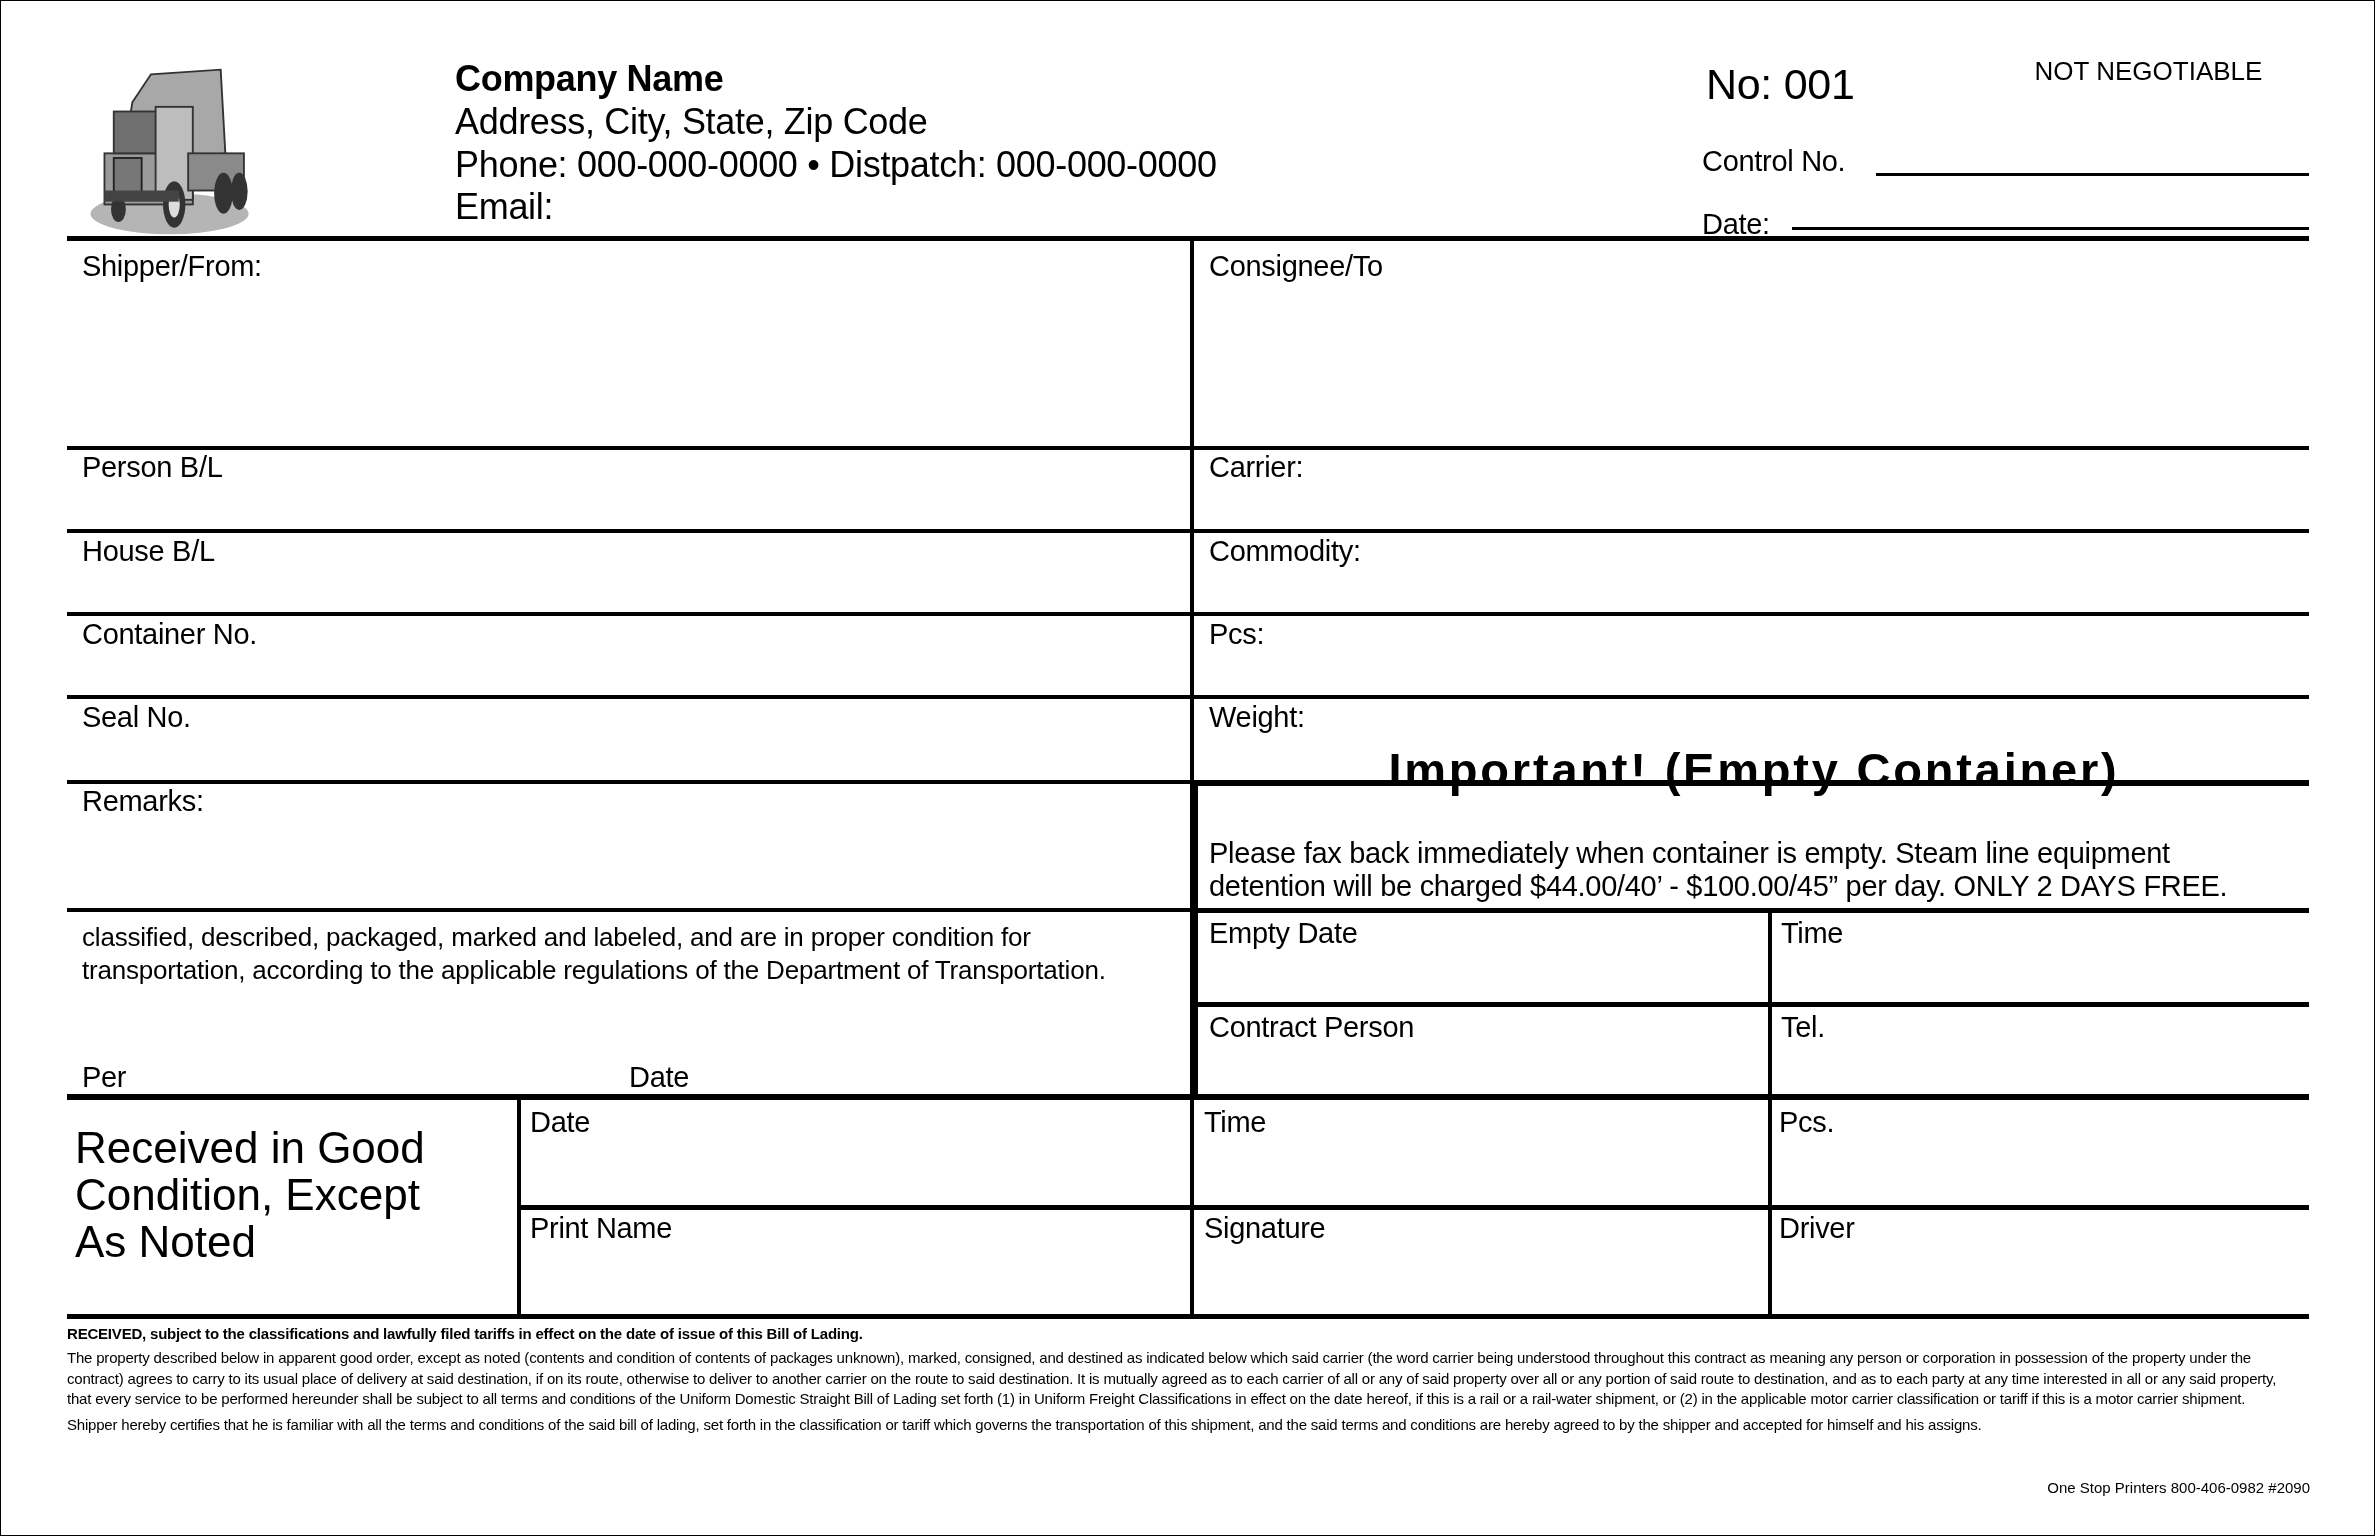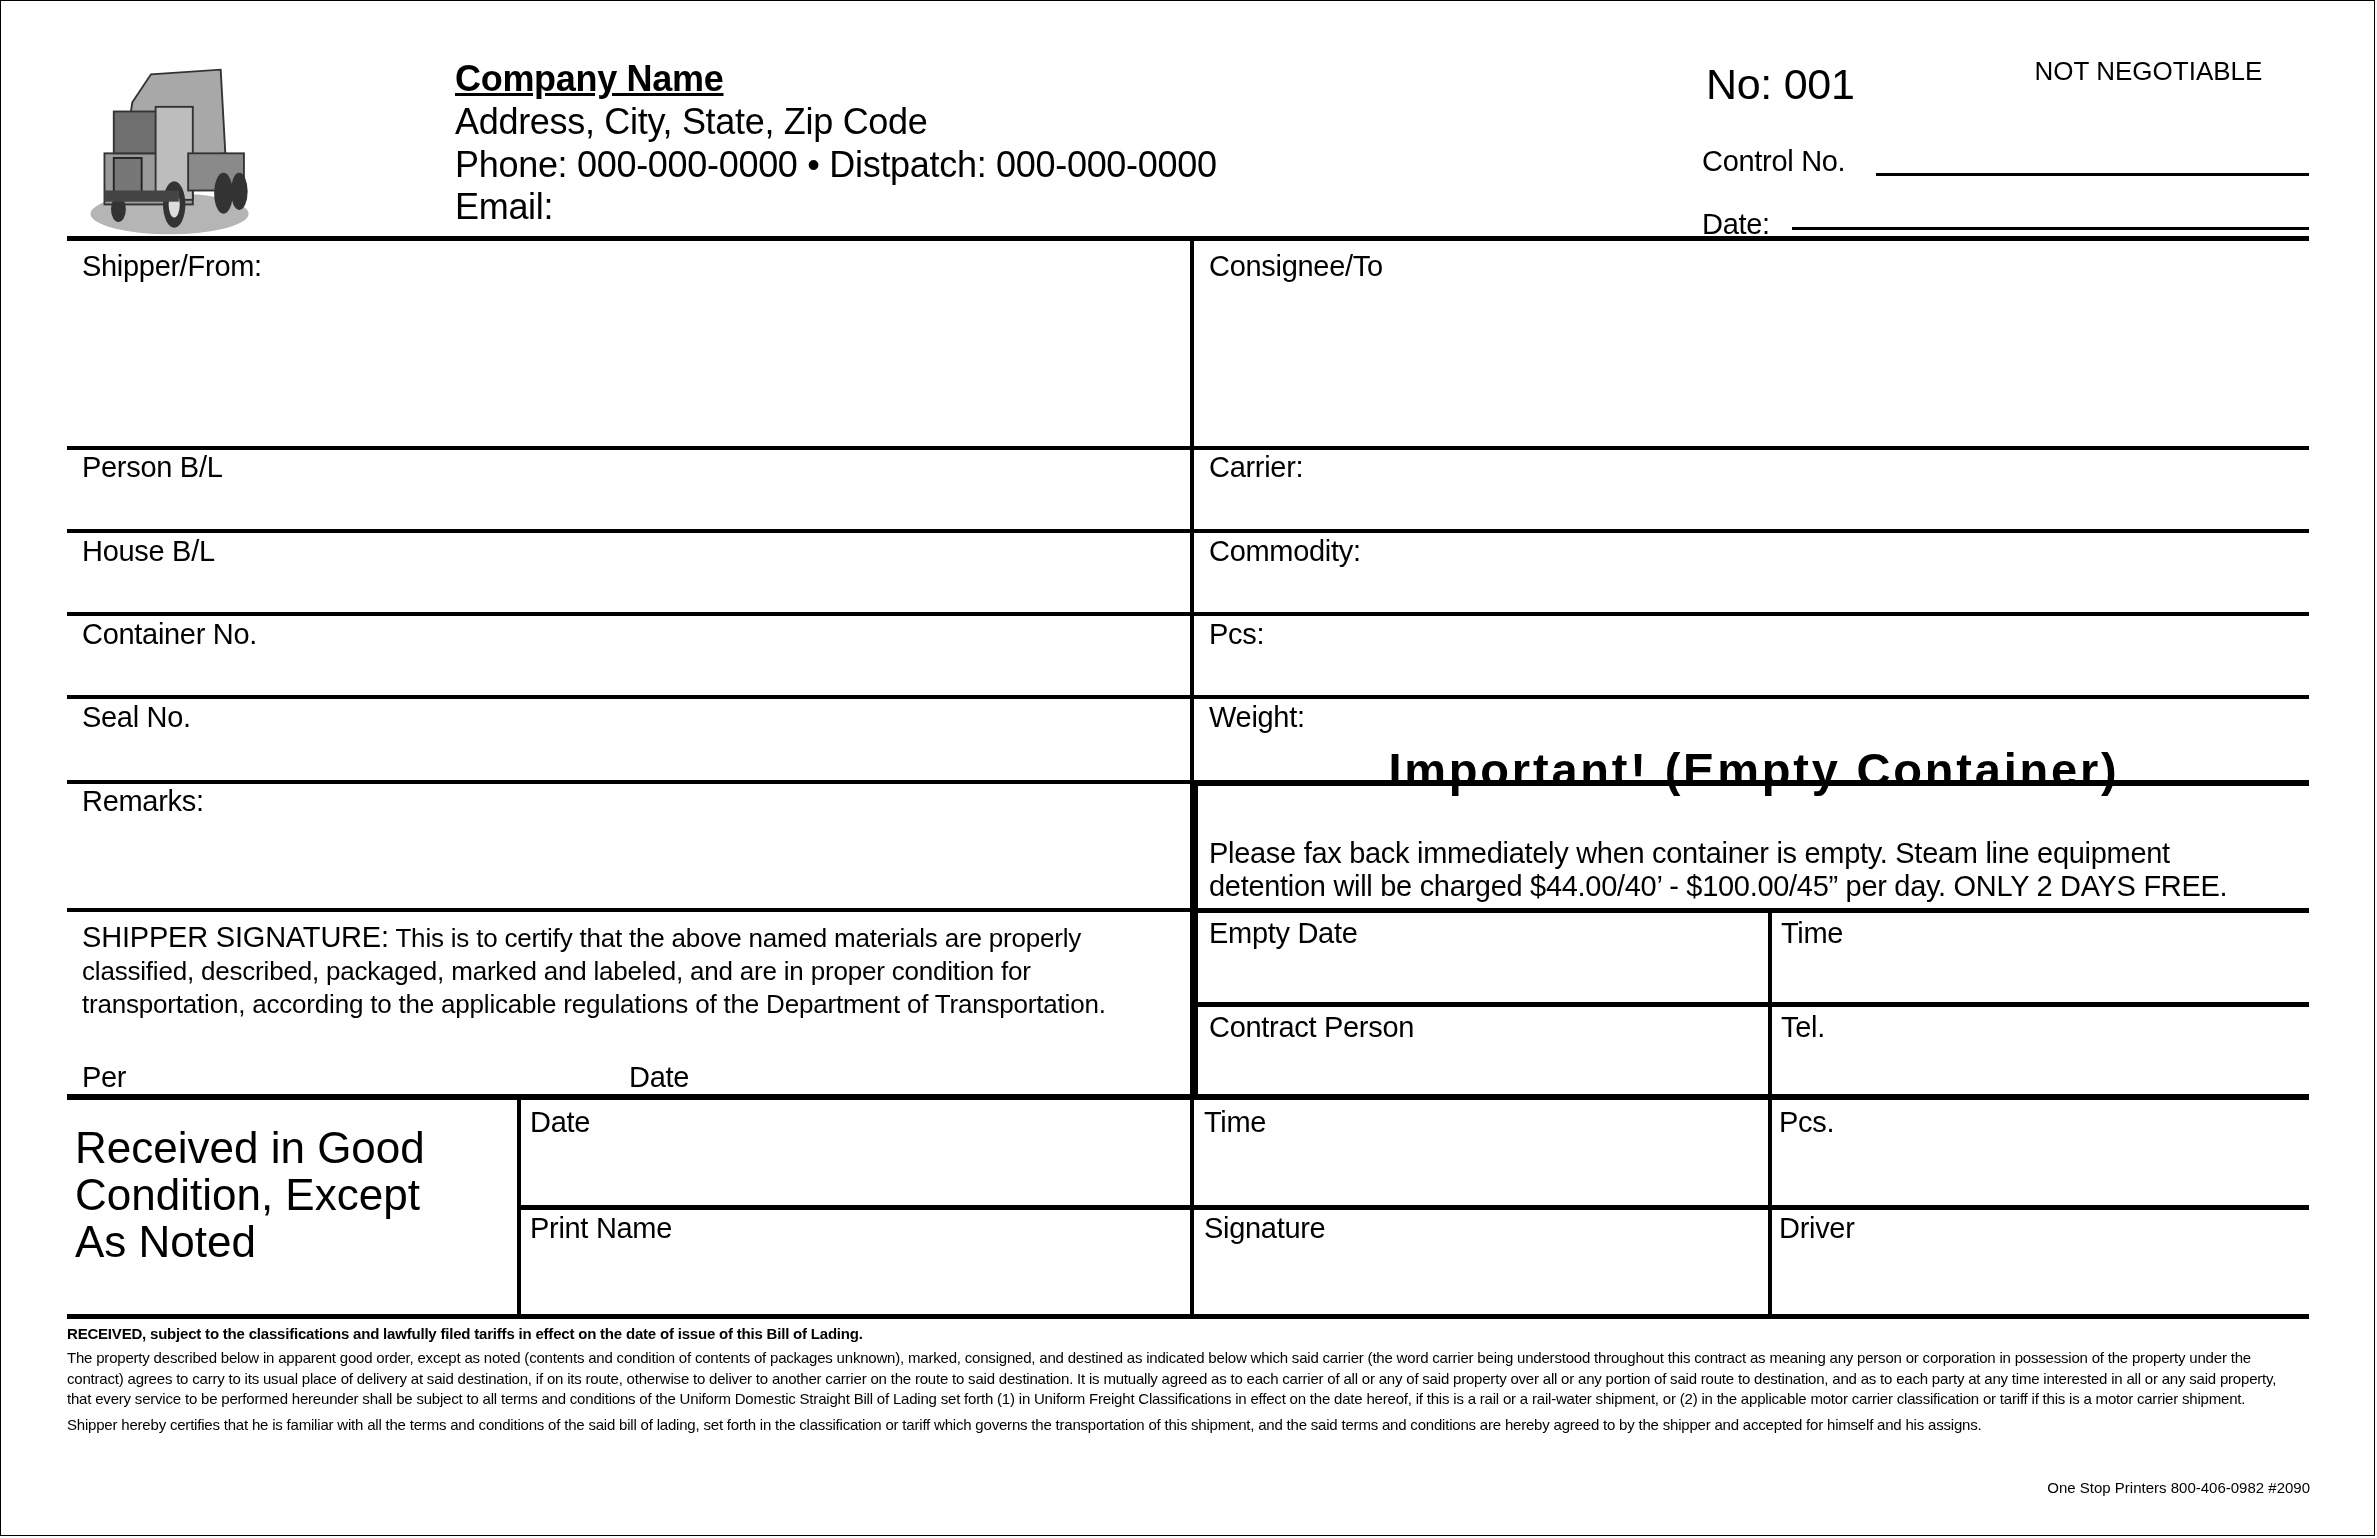--- a/index.html
+++ b/index.html
@@ -3,21 +3,21 @@
 <meta charset="utf-8">
 <style>
   html, body { margin:0; padding:0; background:#fff; }
   body { width:2377px; height:1538px; position:relative; overflow:hidden;
          font-family:"Liberation Sans", sans-serif; color:#000; }
   .frame { position:absolute; left:0; top:0; width:2373px; height:1534px; border:1.9px solid #000; box-sizing:content-box; }
   .abs { position:absolute; }
   .hline { position:absolute; background:#000; }
   .vline { position:absolute; background:#000; }
   .label { position:absolute; font-size:29px; white-space:nowrap; letter-spacing:-0.3px; }
-  .company-name { font-size:36px; font-weight:bold;text-decoration:underline; }
+  .company-name { font-size:36px; font-weight:bold; }
   .company-line { font-size:36px; }
   .doc-no { font-size:43px; }
   .bol-title { font-size:38px; font-weight:bold; text-align:center; }
   .bol-sub { font-size:26px; text-align:center; }
   .ctl-label { font-size:29px; }
   .blank-line { position:absolute; height:2.8px; background:#000; }
   .important-title { font-size:47px; font-weight:bold; letter-spacing:2.8px; text-align:center; }
   .important-text { font-size:29px; line-height:33px; letter-spacing:-0.3px; }
   .cert { font-size:26px; line-height:33px; letter-spacing:-0.2px; }
   .cert .lead { font-size:29px; }
@@ -97,24 +97,20 @@
 <div class="abs important-text" style="left:1209px;top:870px;white-space:nowrap;">detention will be charged $44.00/40’ - $100.00/45” per day. ONLY 2 DAYS FREE.</div>
 <div class="hline" style="left:1193px;top:908px;width:1116px;height:4.7px;"></div>
 <div class="hline" style="left:1193px;top:1002px;width:1116px;height:4.7px;"></div>
 <div class="vline" style="left:1768px;top:911px;width:3.7px;height:186px;"></div>
 <div class="label" style="left:1209px;top:917px;">Empty Date</div>
 <div class="label" style="left:1781px;top:917px;">Time</div>
 <div class="label" style="left:1209px;top:1011px;">Contract Person</div>
 <div class="label" style="left:1781px;top:1011px;">Tel.</div>
 
 <div class="abs cert" style="left:82px;top:921px;width:1100px;">
-  <div style="white-space:nowrap;">
-    <span class="lead">SHIPPER SIGNATURE:</span>
-    <span>This is to certify that the above named materials are properly</span>
-  </div>
   <div style="white-space:nowrap;">classified, described, packaged, marked and labeled, and are in proper condition for</div>
   <div style="white-space:nowrap;">transportation, according to the applicable regulations of the Department of Transportation.</div>
 </div>
 <div class="label" style="left:82px;top:1061px;">Per</div>
 <div class="label" style="left:629px;top:1061px;">Date</div>
 
 <div class="hline" style="left:67px;top:1094px;width:2242px;height:5.6px;"></div>
 <div class="abs received" style="left:75px;top:1124px;">
   <div>Received in Good</div>
   <div>Condition, Except</div>

